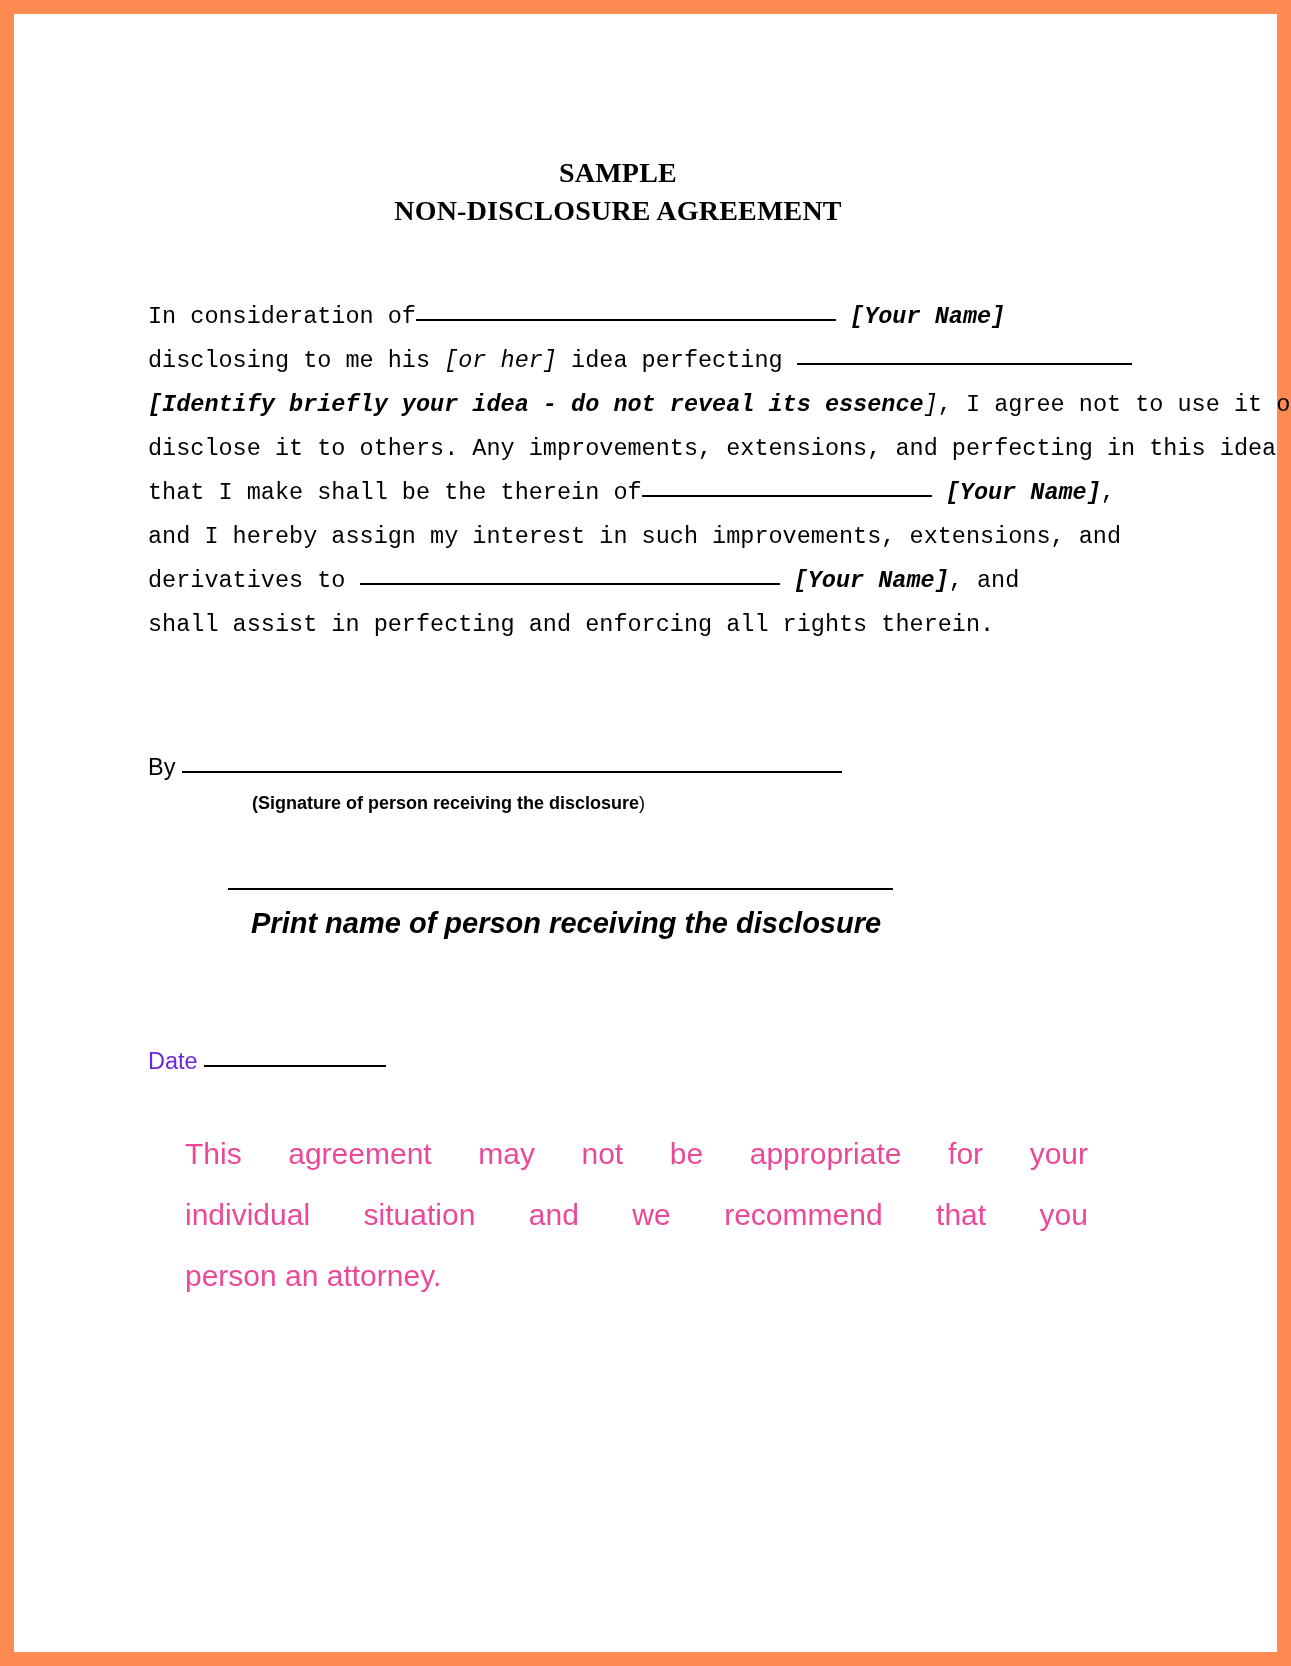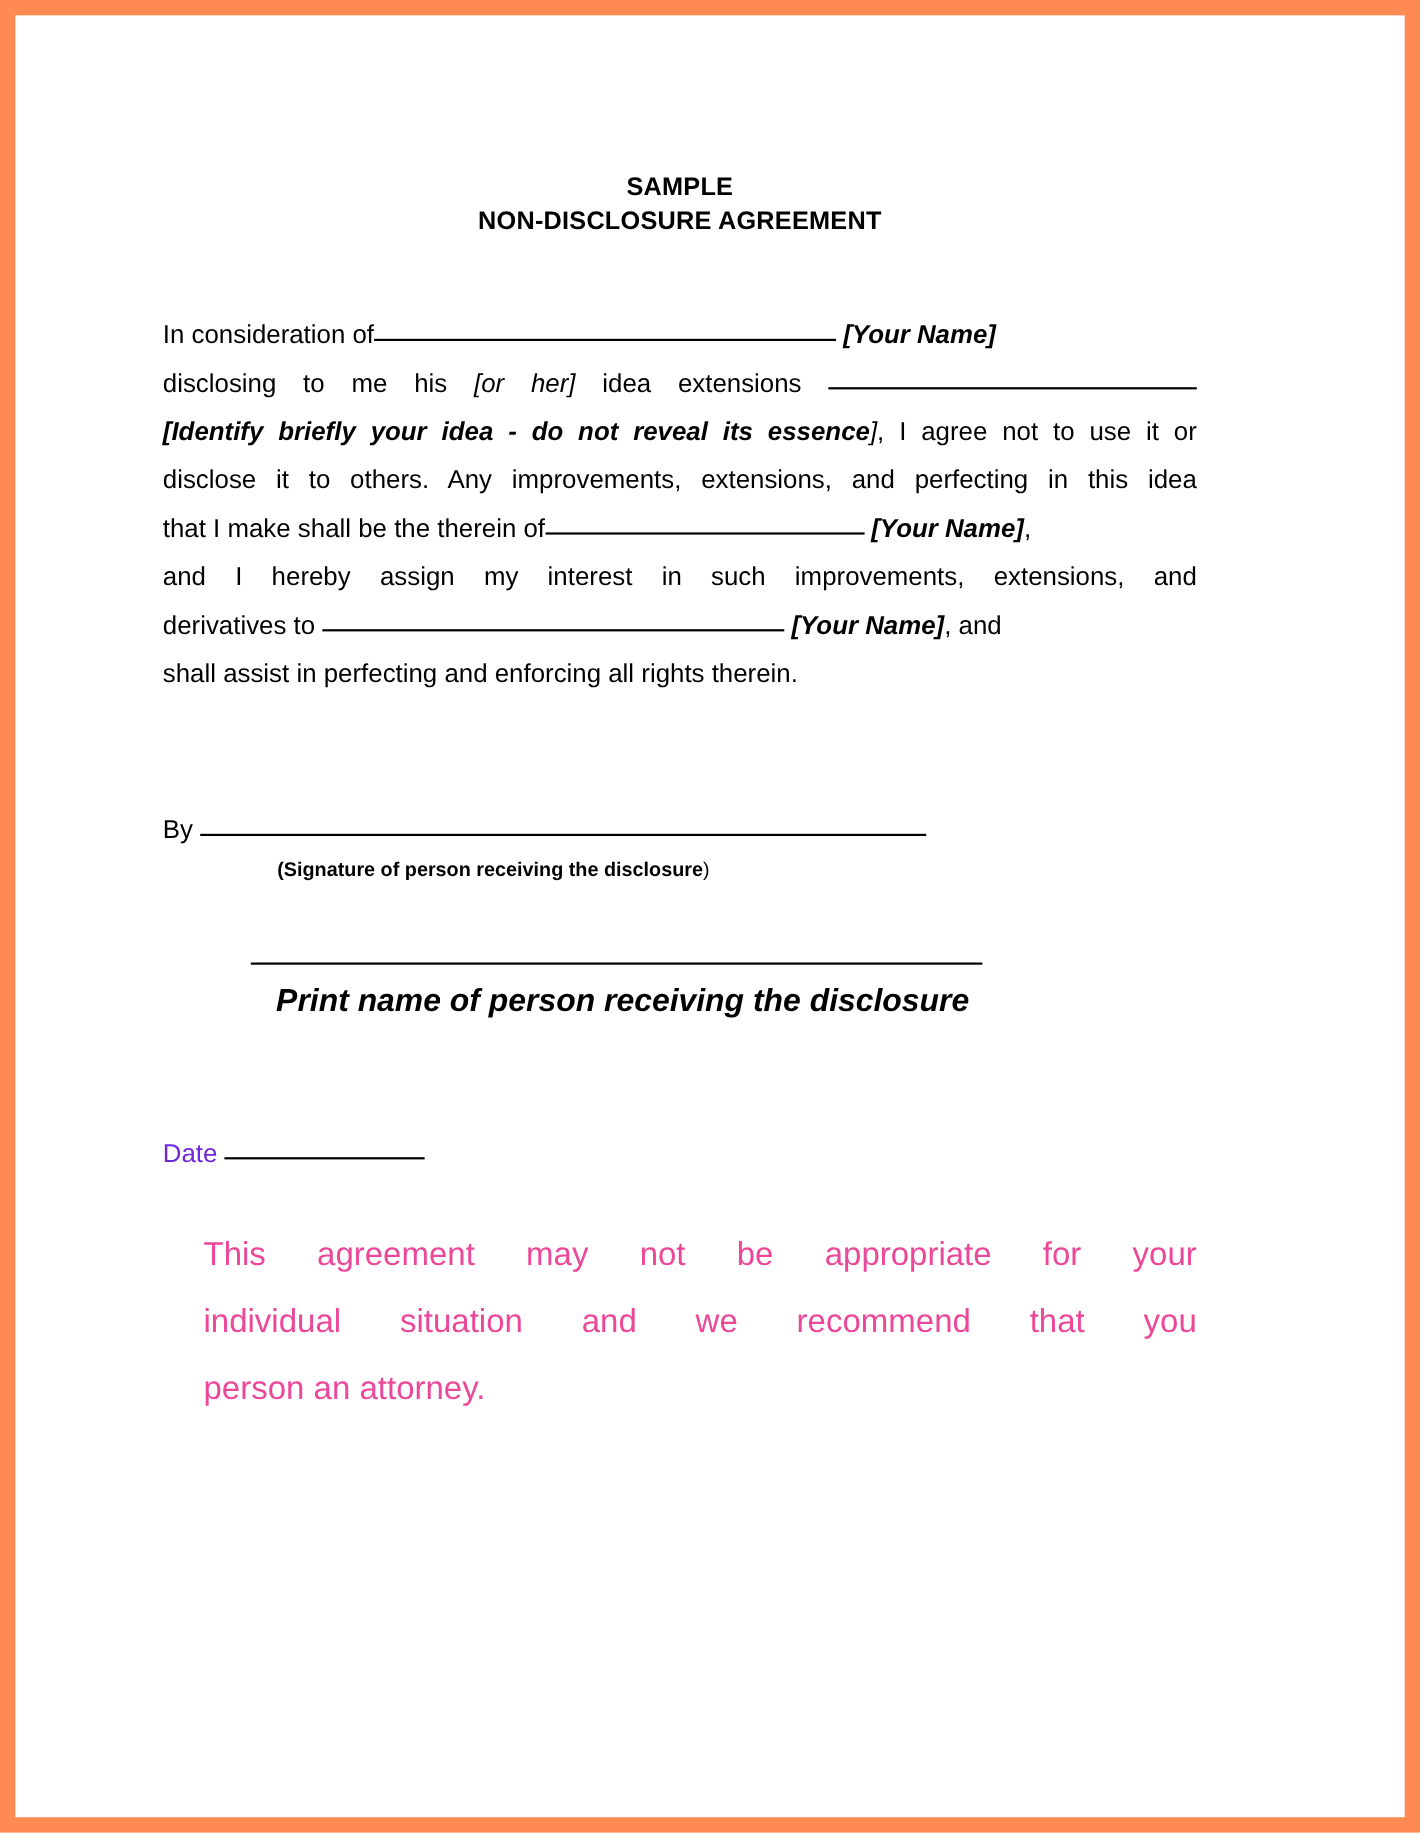--- a/index.html
+++ b/index.html
@@ -31,35 +31,37 @@
     width: 940px;
     height: 100%;
   }
 
   
   .title-block {
     padding-top: 140px;
     text-align: center;
   }
   .title-line {
-    font-size: 23px;
+    font-size: 28px;
     font-weight: bold;
     color: #000;
     letter-spacing: 0.2px;
     line-height: 1.34;
+    font-family: Liberation Serif, serif;
   }
 
   
   .agreement-para {
     margin-top: 66px;
     font-size: 23.5px;
     line-height: 44px;
     color: #000;
     text-align: justify;
     text-justify: inter-word;
+    font-family: Liberation Mono, monospace;
   }
   .agreement-para .ln {
     display: block;
     text-align: justify;
     text-align-last: justify;
     white-space: nowrap;
   }
   .agreement-para .ln.last {
     text-align-last: left;
   }
@@ -164,21 +166,21 @@
 
     <div class="title-block">
       <div class="title-line">SAMPLE</div>
       <div class="title-line">NON-DISCLOSURE AGREEMENT</div>
     </div>
 
     <div class="agreement-para">
 
       <span class="ln natural"><span>In consideration of</span><span class="blank b-a"></span> <span class="ph">[Your Name]</span></span>
 
-      <span class="ln"><span>disclosing to me his</span> <span class="it">[or her]</span> <span>idea extensions</span> <span class="blank b-b"></span></span>
+      <span class="ln"><span>disclosing to me his</span> <span class="it">[or her]</span> <span>idea perfecting</span> <span class="blank b-b"></span></span>
 
       <span class="ln"><span class="ph">[Identify briefly your idea - do not reveal its essence</span><span class="it">]</span><span>, I agree not to use it or</span></span>
 
       <span class="ln">disclose it to others.  Any improvements, extensions, and perfecting in this idea</span>
 
       <span class="ln natural"><span>that I make shall be the therein of</span><span class="blank b-c"></span> <span class="ph">[Your Name]</span><span>,</span></span>
 
       <span class="ln">and I hereby assign my interest in such improvements, extensions, and</span>
 
       <span class="ln natural"><span>derivatives to</span> <span class="blank b-d"></span> <span class="ph">[Your Name]</span><span>, and</span></span>

